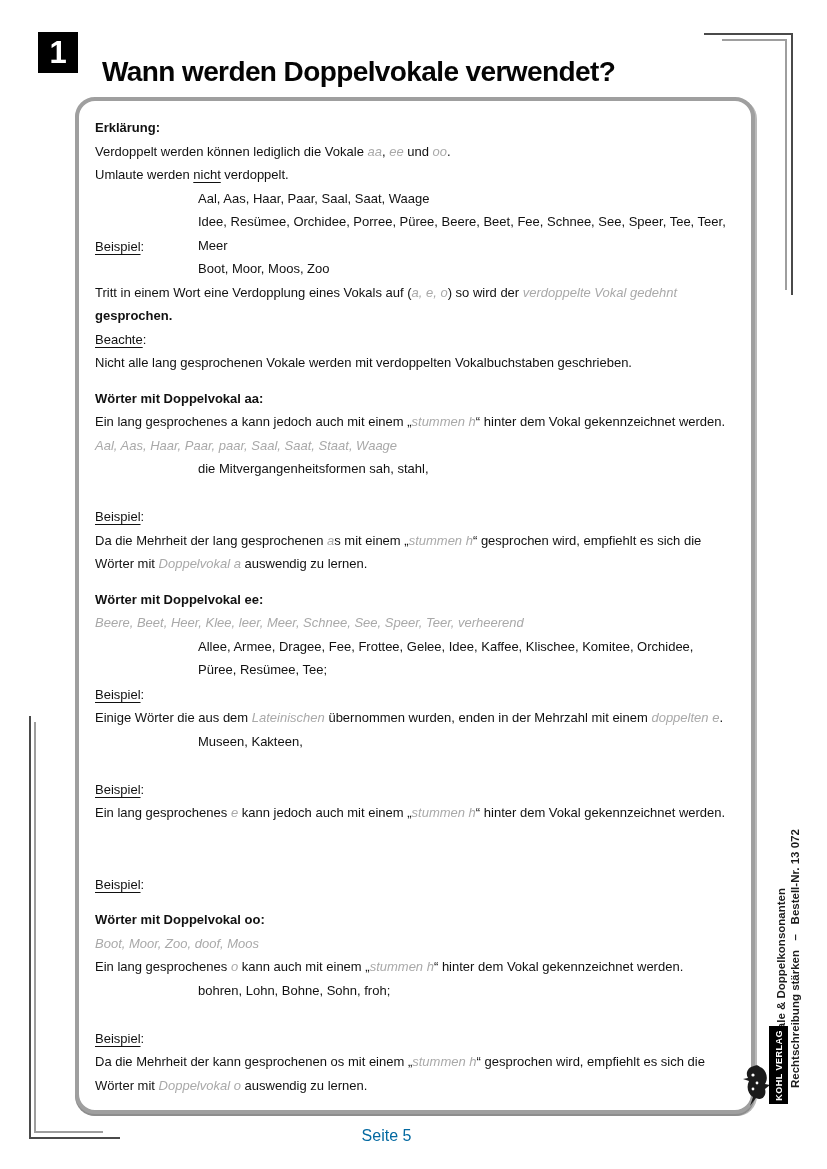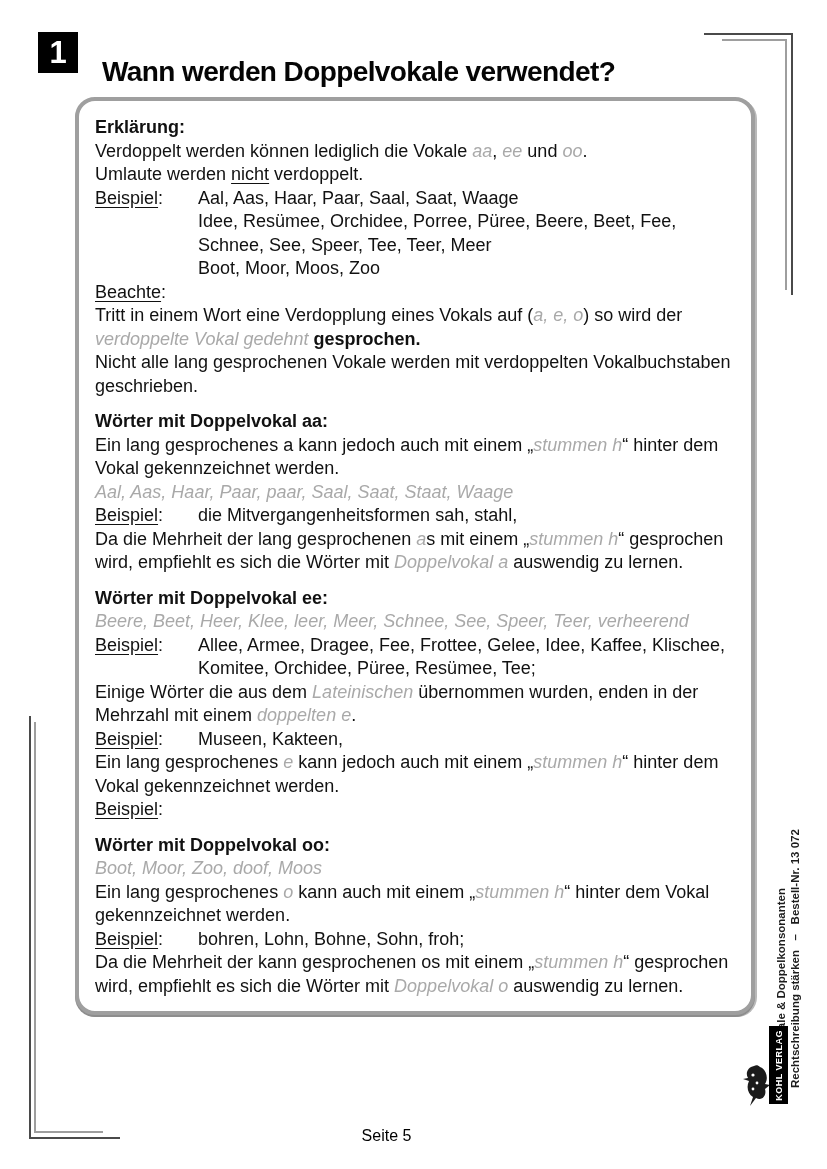--- a/index.html
+++ b/index.html
@@ -28,28 +28,28 @@
   .corner-bl-outer { top:716px; left:29px;  width:89px;  height:421px; border-left:2px solid #4a4a4a; border-bottom:2px solid #4a4a4a; }
   .corner-bl-inner { top:722px; left:34px;  width:67px;  height:409px; border-left:2px solid #9e9e9e; border-bottom:2px solid #9e9e9e; }
 
   
   .main-box {
     position:absolute; left:75px; top:97px; width:680px; box-sizing:border-box;
     background:#fff; border:4px solid #9f9f9f; border-radius:20px;
     box-shadow:0 2px 0 #8d8d8d, 2px 2px 0 #b9b9b9;
     padding:15px 16px 13px 16px;
   }
-  .box-content { font-size:18px; line-height:23.5px; }
+  .box-content { font-size:13px; line-height:23.5px; }
 
   .blk-para, .blk-heading { margin:0; }
   .blk-heading { font-weight:bold; }
   .blk-spacer { height:12px; }
 
   .blk-example { display:flex; }
-  .ex-label { flex:0 0 103px; }
+  .ex-label { flex:0 0 103px;margin-top:48px; }
   .ex-body  { flex:1 1 auto; }
   .ex-row   { white-space:pre-wrap; }
 
   .seg {}
   .s-plain {}
   .s-gray  { color:#a9a9a9; font-style:italic;margin-top:22px; }
   .s-bold  { font-weight:bold; }
   .s-underline { text-decoration:underline; text-underline-offset:3px; }
 
   
@@ -68,21 +68,21 @@
   }
   .kohl-label span {
     writing-mode:vertical-rl; transform:rotate(180deg);
     font-size:9px; font-weight:bold; letter-spacing:0.5px; white-space:nowrap;
   }
   .bird { position:absolute; left:741px; top:1063px; width:30px; height:46px; }
 
   
   .footer-pagenum {
     position:absolute; left:0; top:1127px; width:773px; text-align:center;
-    font-size:16px; color:#000000;
+    font-size:16px; color:#0369a1;
   }
 </style>
 </head>
 <body>
 
 <div class="badge">1</div>
 <h1 class="page-title">Wann werden Doppelvokale verwendet?</h1>
 
 <div class="corner corner-tr-outer"></div>
 <div class="corner corner-tr-inner"></div>
@@ -95,22 +95,22 @@
       <div class="blk-para"><span class="seg s-plain">Verdoppelt werden können lediglich die Vokale </span><span class="seg s-gray">aa</span><span class="seg s-plain">, </span><span class="seg s-gray">ee</span><span class="seg s-plain"> und </span><span class="seg s-gray">oo</span><span class="seg s-plain">.</span></div>
       <div class="blk-para"><span class="seg s-plain">Umlaute werden </span><span class="seg s-underline">nicht</span><span class="seg s-plain"> verdoppelt.</span></div>
       <div class="blk-example">
         <div class="ex-label"><span class="s-underline">Beispiel</span>:</div>
         <div class="ex-body">
           <div class="ex-row"><span class="seg s-plain">Aal, Aas, Haar, Paar, Saal, Saat, Waage</span></div>
           <div class="ex-row"><span class="seg s-plain">Idee, Resümee, Orchidee, Porree, Püree, Beere, Beet, Fee, Schnee, See, Speer, Tee, Teer, Meer</span></div>
           <div class="ex-row"><span class="seg s-plain">Boot, Moor, Moos, Zoo</span></div>
         </div>
       </div>
+      <div class="blk-para"><span class="seg s-plain">Tritt in einem Wort eine Verdopplung eines Vokals auf (</span><span class="seg s-gray">a, e, o</span><span class="seg s-plain">) so wird der </span><span class="seg s-gray">verdoppelte Vokal gedehnt</span><span class="seg s-plain"> </span><span class="seg s-bold">gesprochen.</span></div>
       <div class="blk-para"><span class="seg s-underline">Beachte</span><span class="seg s-plain">:</span></div>
-      <div class="blk-para"><span class="seg s-plain">Tritt in einem Wort eine Verdopplung eines Vokals auf (</span><span class="seg s-gray">a, e, o</span><span class="seg s-plain">) so wird der </span><span class="seg s-gray">verdoppelte Vokal gedehnt</span><span class="seg s-plain"> </span><span class="seg s-bold">gesprochen.</span></div>
       <div class="blk-para"><span class="seg s-plain">Nicht alle lang gesprochenen Vokale werden mit verdoppelten Vokalbuchstaben geschrieben.</span></div>
       <div class="blk-spacer"></div>
       <div class="blk-heading"><span class="seg s-bold">Wörter mit Doppelvokal aa:</span></div>
       <div class="blk-para"><span class="seg s-plain">Ein lang gesprochenes a kann jedoch auch mit einem „</span><span class="seg s-gray">stummen h</span><span class="seg s-plain">“ hinter dem Vokal gekennzeichnet werden.</span></div>
       <div class="blk-para"><span class="seg s-gray">Aal, Aas, Haar, Paar, paar, Saal, Saat, Staat, Waage</span></div>
       <div class="blk-example">
         <div class="ex-label"><span class="s-underline">Beispiel</span>:</div>
         <div class="ex-body">
           <div class="ex-row"><span class="seg s-plain">die Mitvergangenheitsformen sah, stahl,</span></div>
         </div>

